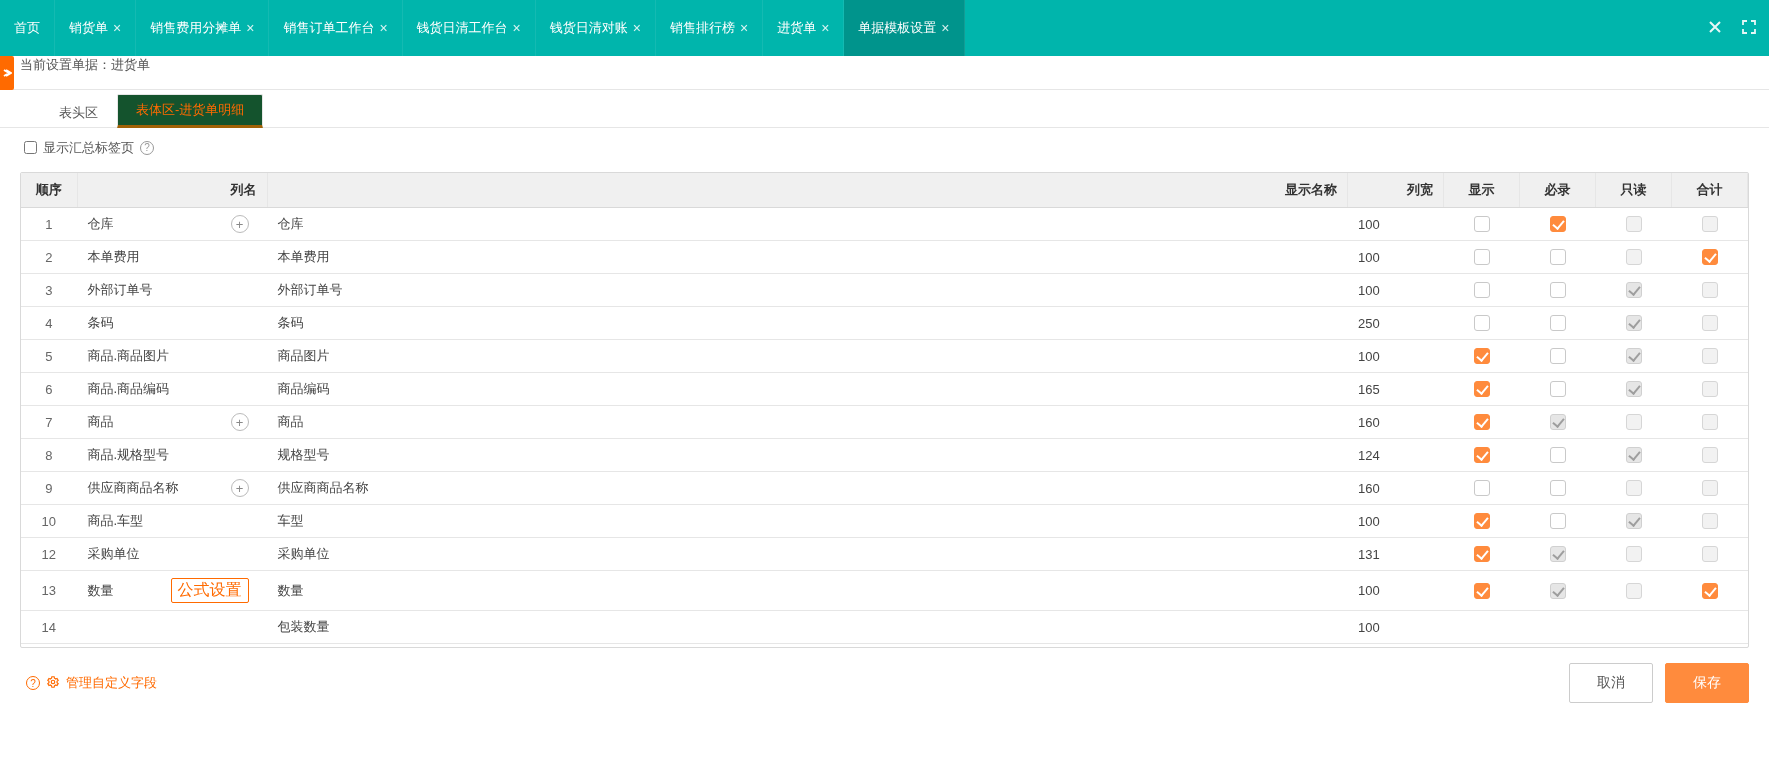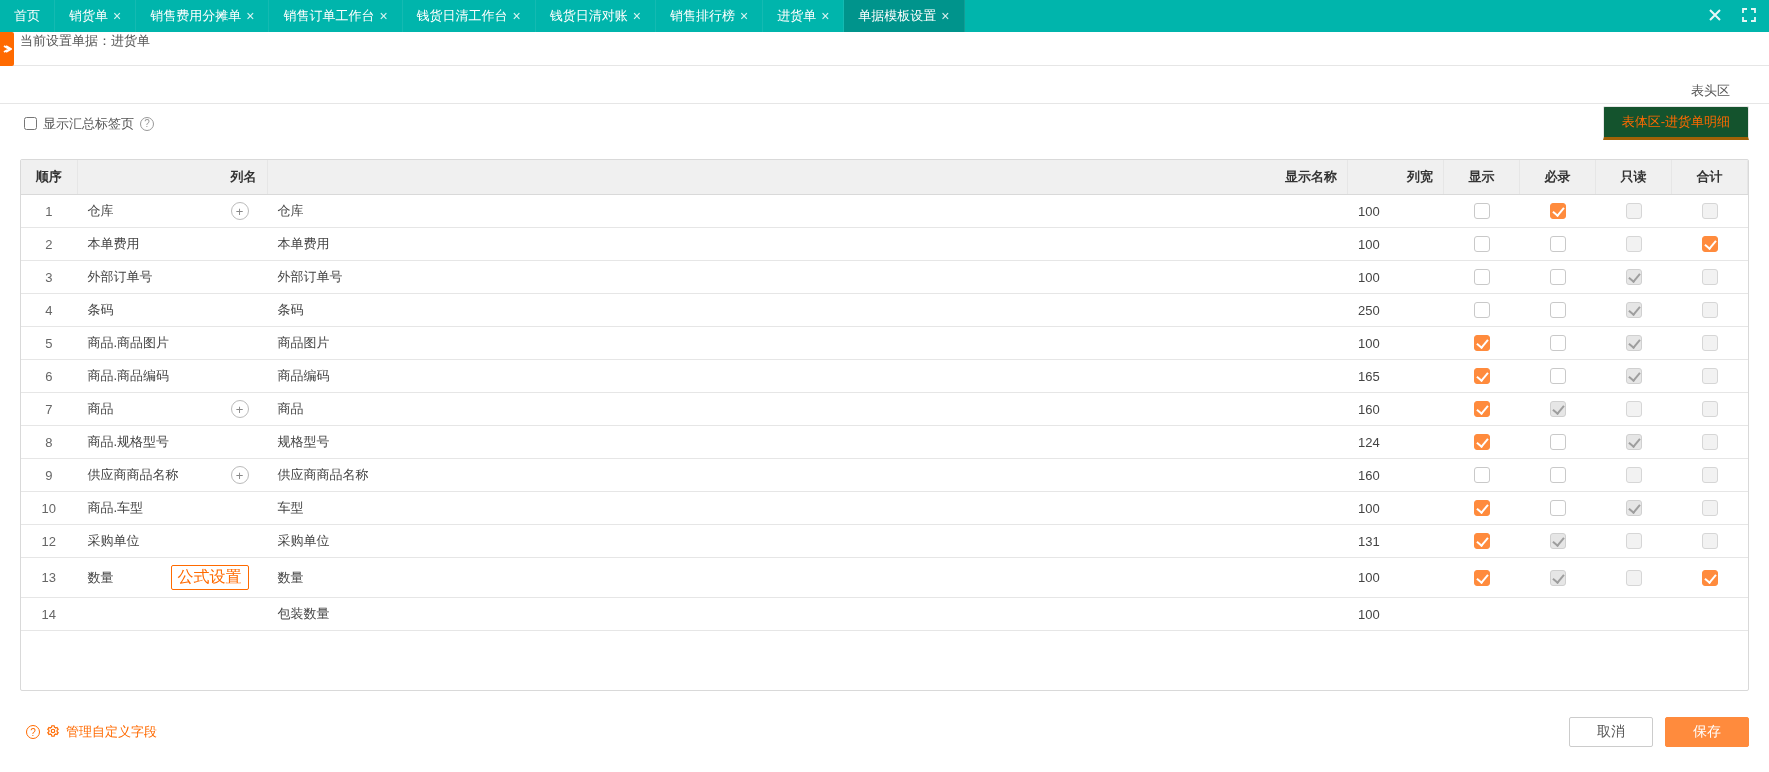--- a/index.html
+++ b/index.html
@@ -19,21 +19,21 @@
   body{
     font-family:"Microsoft YaHei","PingFang SC",Arial,sans-serif;
     font-size:13px;
     color:var(--text);
     background:#fff;
     width:1769px;
   }
 
   
   .tabbar{
-    height:32px;
+    height:56px;
     background:var(--teal);
     color:#fff;
     display:flex;
     align-items:stretch;
     position:relative;
   }
   .tabbar .tab{
     display:flex;align-items:center;
     padding:0 14px;
     font-size:13px;
@@ -60,21 +60,20 @@
     border-radius:0 2px 2px 0;
   }
   .ctx .handle svg{stroke:#fff}
 
   
   .subtabs{
     display:flex;align-items:flex-end;
     padding:8px 20px 0 40px;
     border-bottom:1px solid var(--border);
     height:38px;
-    flex-direction:column;
   }
   .subtabs .stab{
     padding:6px 18px;
     font-size:13px;
     cursor:pointer;
     border:1px solid transparent;
     border-bottom:none;
     color:#555;
     position:relative;top:1px;
   }
@@ -94,24 +93,24 @@
   }
   .sumrow input{margin-right:6px;}
   .q-icon{
     display:inline-flex;align-items:center;justify-content:center;
     width:14px;height:14px;border:1px solid #999;border-radius:50%;
     font-size:10px;color:#999;margin-left:6px;
   }
 
   
   .table-wrap{
-    margin:16px 20px;
+    margin:5px 20px;
     border:1px solid var(--border-strong);
     border-radius:2px;
-    height:532px;
+    height:476px;
     overflow:hidden;
     position:relative;
   }
   .scroller{
     height:100%;overflow-y:auto;overflow-x:hidden;
   }
   table{width:100%;border-collapse:collapse;table-layout:fixed;}
   thead th{
     background:var(--header-bg);
     font-weight:600;font-size:13px;color:#333;
@@ -163,21 +162,21 @@
 
   
   .footer{
     display:flex;align-items:center;justify-content:space-between;
     padding:10px 20px 14px 20px;
   }
   .footer-left{display:flex;align-items:center;gap:6px;color:var(--orange);font-size:13px;}
   .gear-icon{width:14px;height:14px;}
   .footer-right{display:flex;gap:12px;}
   .btn{
-    min-width:84px;height:30px;border-radius:2px;font-size:14px;cursor:pointer;
+    min-width:84px;height:40px;border-radius:2px;font-size:14px;cursor:pointer;
     display:inline-flex;align-items:center;justify-content:center;
   }
   .btn-default{background:#fff;border:1px solid #ccc;color:#555;}
   .btn-primary{background:var(--orange-soft);border:1px solid var(--orange-soft);color:#fff;}
 
   
   .scroller::-webkit-scrollbar{width:10px;}
   .scroller::-webkit-scrollbar-thumb{background:#c4c4c4;border-radius:5px;}
   .scroller::-webkit-scrollbar-track{background:#f2f2f2;}
 </style>

